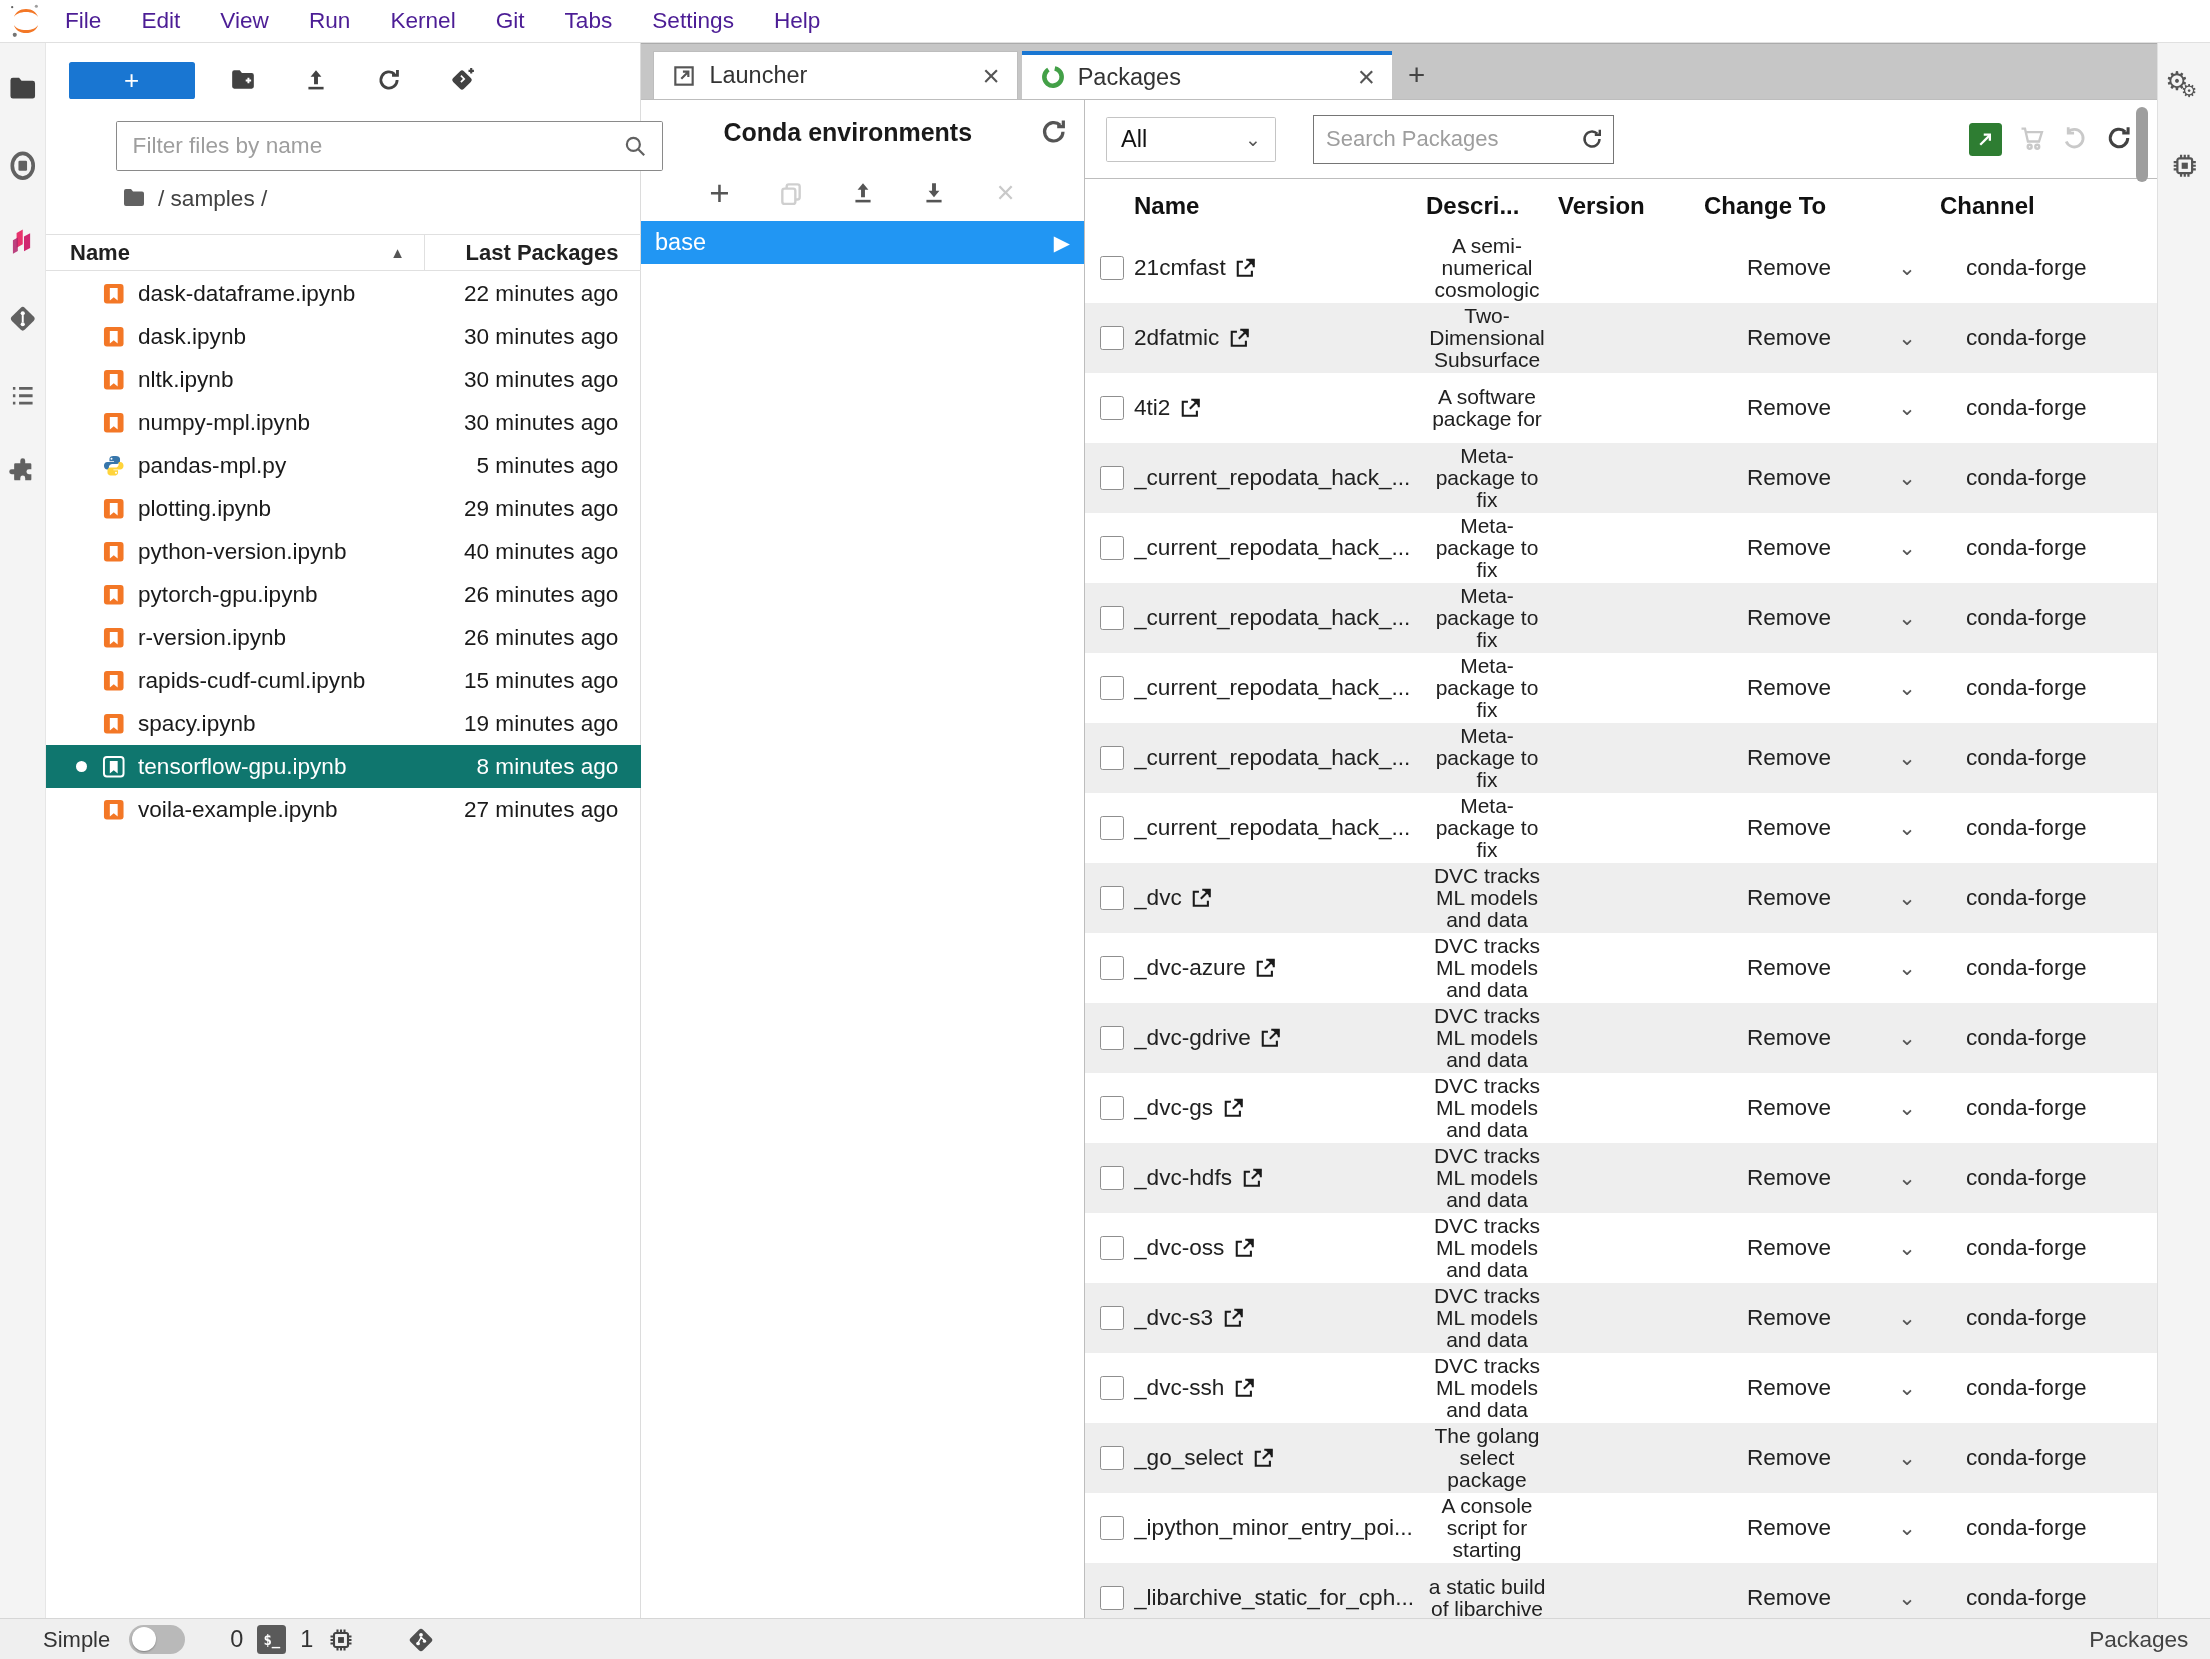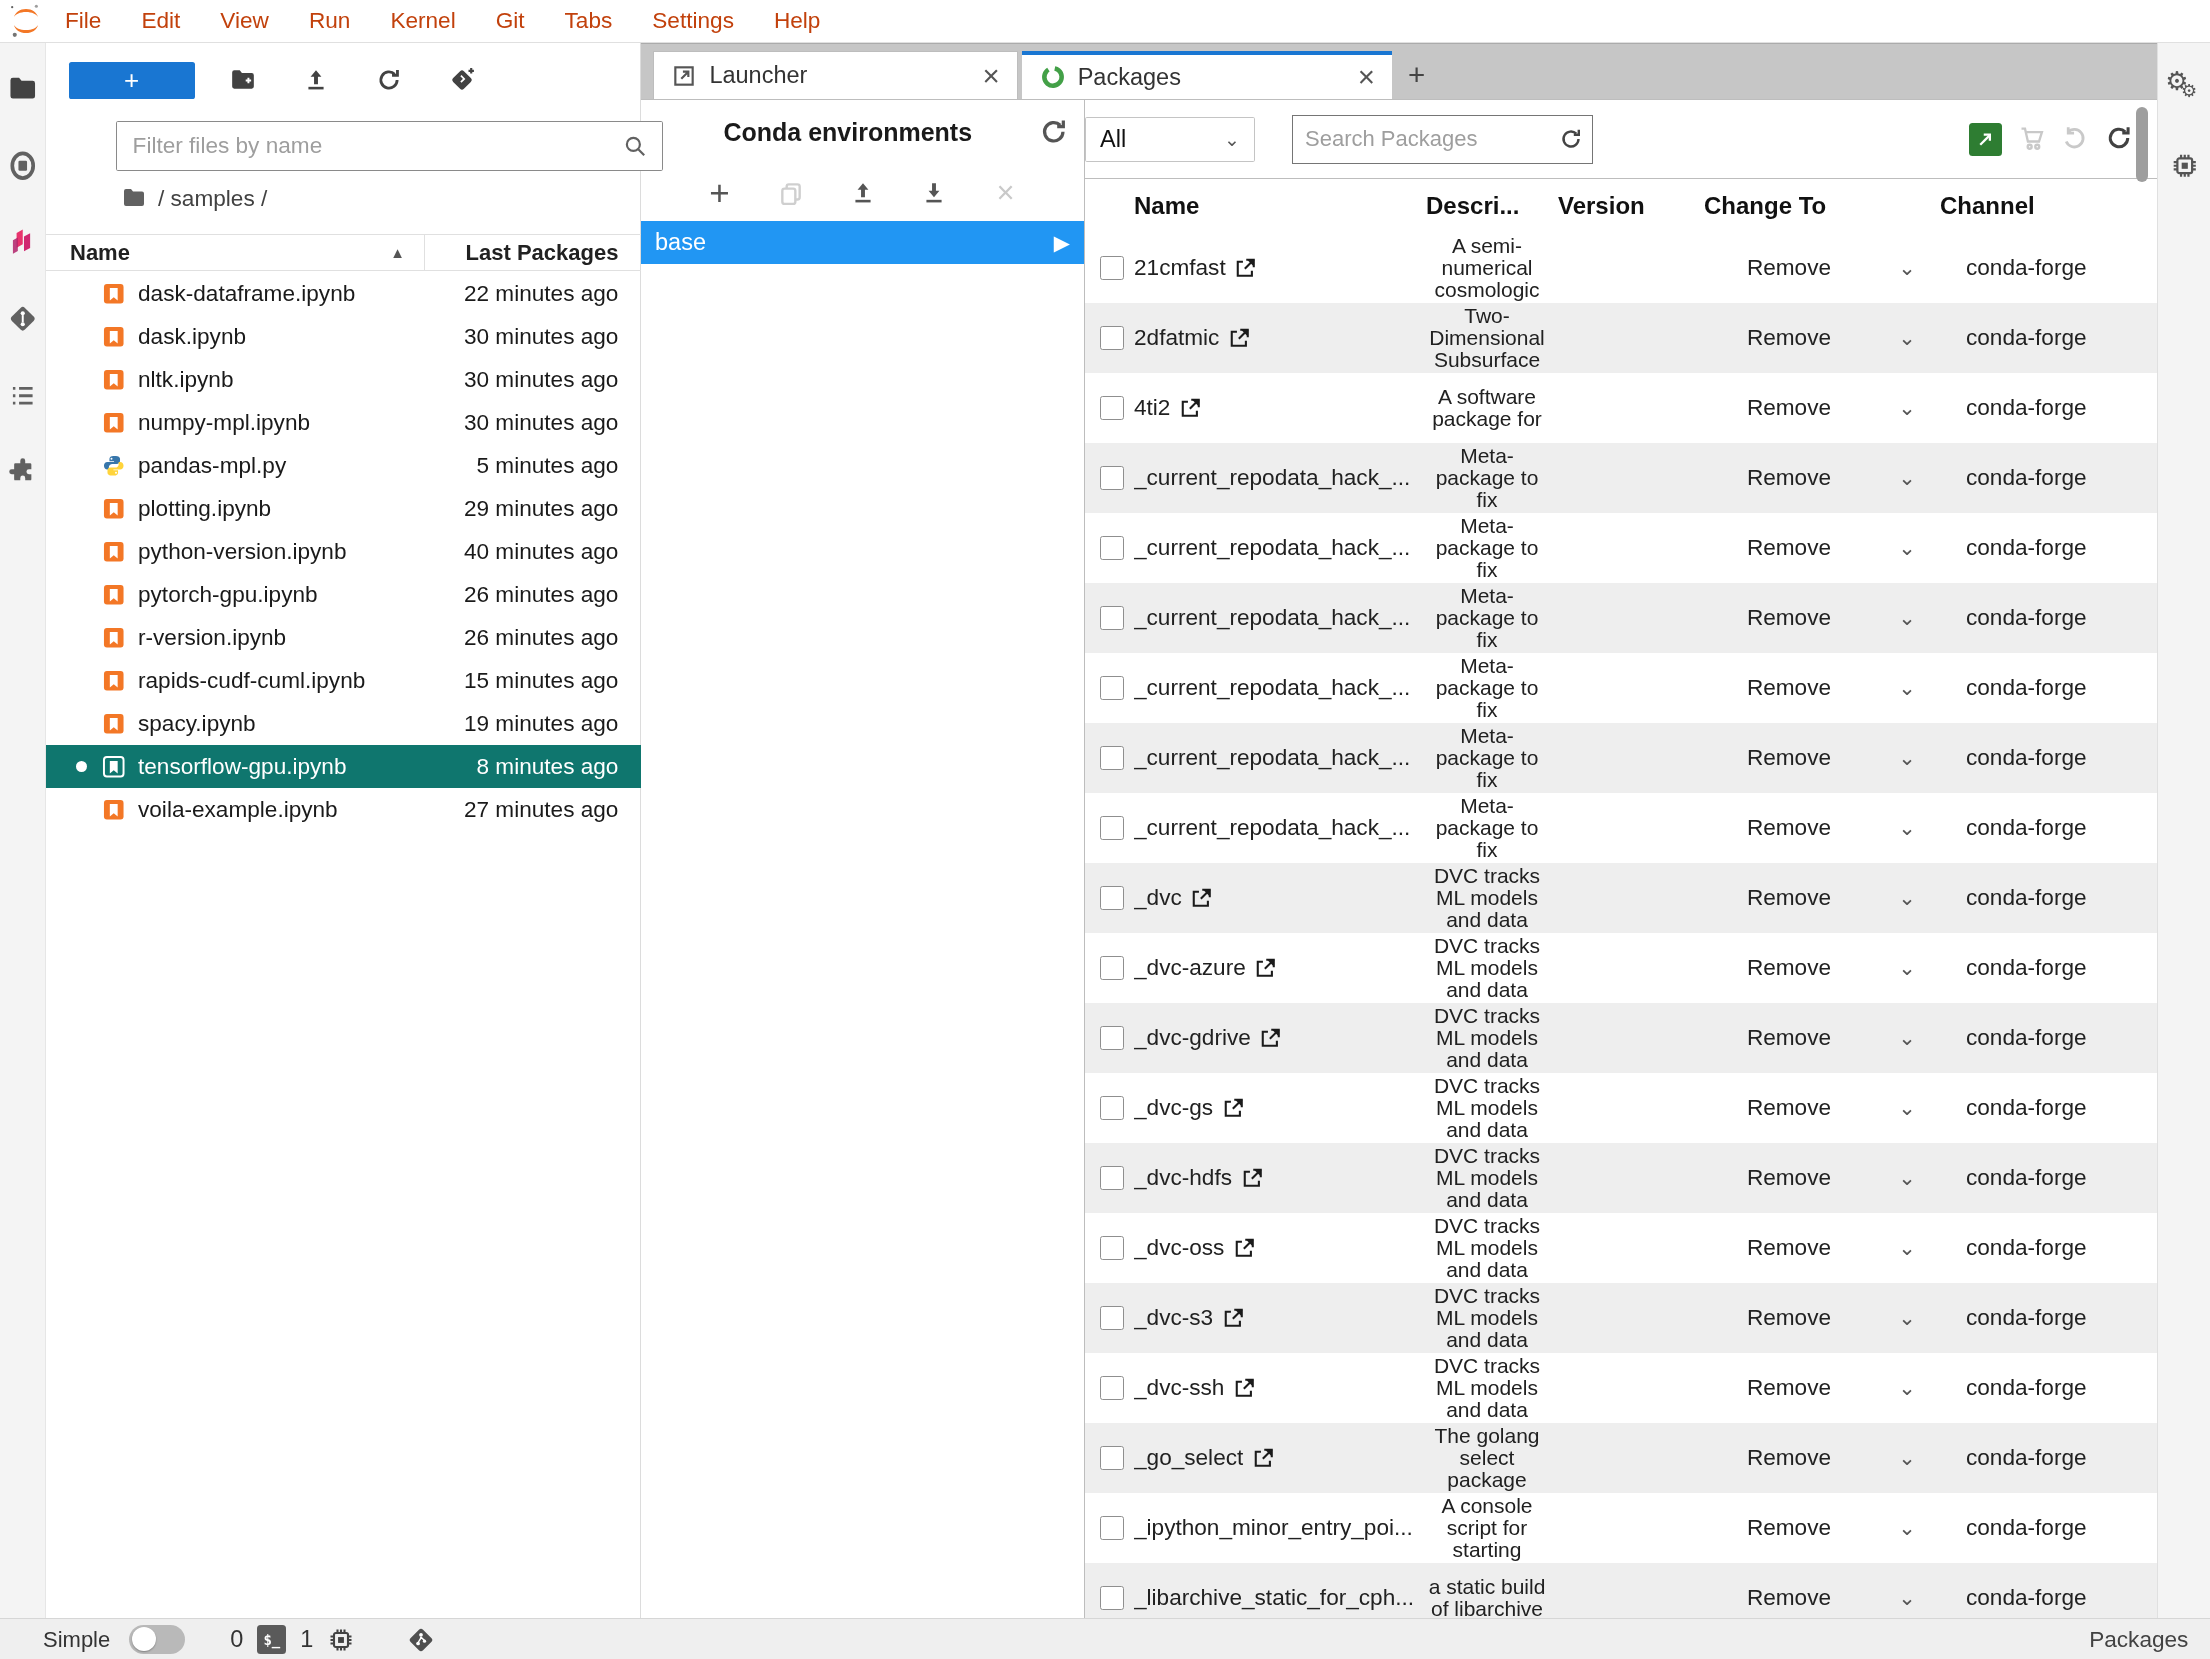--- a/index.html
+++ b/index.html
@@ -4,21 +4,21 @@
 <style>
   * { margin:0; padding:0; box-sizing:border-box; }
   html,body { width:2211px; height:1660px; }
   body { font-family:"Liberation Sans","DejaVu Sans",sans-serif; background:#fff; color:#212121; overflow:hidden; }
   .app { position:relative; width:2211px; height:1660px; background:#fff; }
 
   
   .menubar { position:absolute; left:0; top:0; width:2211px; height:43px; background:#fff; border-bottom:0.9px solid #e0e0e0; display:flex; align-items:center; }
   .logo { width:38px; height:38px; margin-left:7px; }
   .menu-items { display:flex; align-items:center; }
-  .menu-item { font-size:22.6px; color:#c2410c; padding:0 20px; cursor:default; }
+  .menu-item { font-size:22.6px; color:#4c1d95; padding:0 20px; cursor:default; }
 
   
   .body { position:absolute; top:43px; left:0; width:2211px; height:1575px; display:flex; }
 
   .activitybar { width:46px; background:#f4f4f4; display:flex; flex-direction:column; align-items:center; flex:0 0 auto; }
   .activitybar.left { border-right:0.9px solid #e6e6e6; }
   .activitybar.right { border-left:0.9px solid #e0e0e0; width:54px; }
   .ab-icon { width:46px; height:61px; display:flex; align-items:center; justify-content:center; margin-top:15.6px; }
   .ab-icon svg { width:29.5px; height:29.5px; }
   .gears { position:relative; width:35px; height:35px; color:#555; }
@@ -73,21 +73,21 @@
   .ct-btn { width:38px; height:38px; display:flex; align-items:center; justify-content:center; cursor:pointer; }
   .ct-btn svg { width:26px; height:26px; }
   .ct-plus { font-size:35px; color:#555; font-weight:400; }
   .ct-x { font-size:31px; color:#c9c9c9; }
   .env-row { height:43px; background:#2196f3; color:#fff; display:flex; align-items:center; font-size:23.5px; padding:0 14px; cursor:pointer; }
   .env-row .arrow { margin-left:auto; font-size:21px; }
 
   
   .pkgpanel { flex:1; display:flex; flex-direction:column; min-width:0; position:relative; }
   .pkg-toolbar { height:79px; border-bottom:0.9px solid #bdbdbd; display:flex; align-items:center; flex:0 0 auto; }
-  .type-select { width:170px; height:45px; border:0.9px solid #c4c4c4; border-radius:1.7px; background:#fff; display:flex; align-items:center; font-size:23.5px; color:#111; padding:0 14px; cursor:pointer; }
+  .type-select { margin-left:21px; width:170px; height:45px; border:0.9px solid #c4c4c4; border-radius:1.7px; background:#fff; display:flex; align-items:center; font-size:23.5px; color:#111; padding:0 14px; cursor:pointer; }
   .type-select .chev { margin-left:auto; color:#555; font-size:19px; }
   .pkg-search { margin-left:37px; width:301px; height:49px; border:1.7px solid #757575; background:#fff; display:flex; align-items:center; }
   .pkg-search input { flex:1; min-width:0; border:none; outline:none; font-size:22px; padding-left:12px; font-family:inherit; color:#333; background:transparent; }
   .pkg-search input::placeholder { color:#9e9e9e; }
   .pkg-search svg { width:24px; height:24px; margin-right:8.7px; flex:0 0 auto; }
   .pkg-actions { margin-left:auto; display:flex; align-items:center; margin-right:24px; }
   .pkg-actions > div { margin-left:15.6px; cursor:pointer; }
   .apply-btn { width:33px; height:33px; background:#2e7d32; border-radius:3.5px; display:flex; align-items:center; justify-content:center; }
   .apply-btn svg { width:21px; height:21px; }
   .icon28 svg { width:28px; height:28px; }

